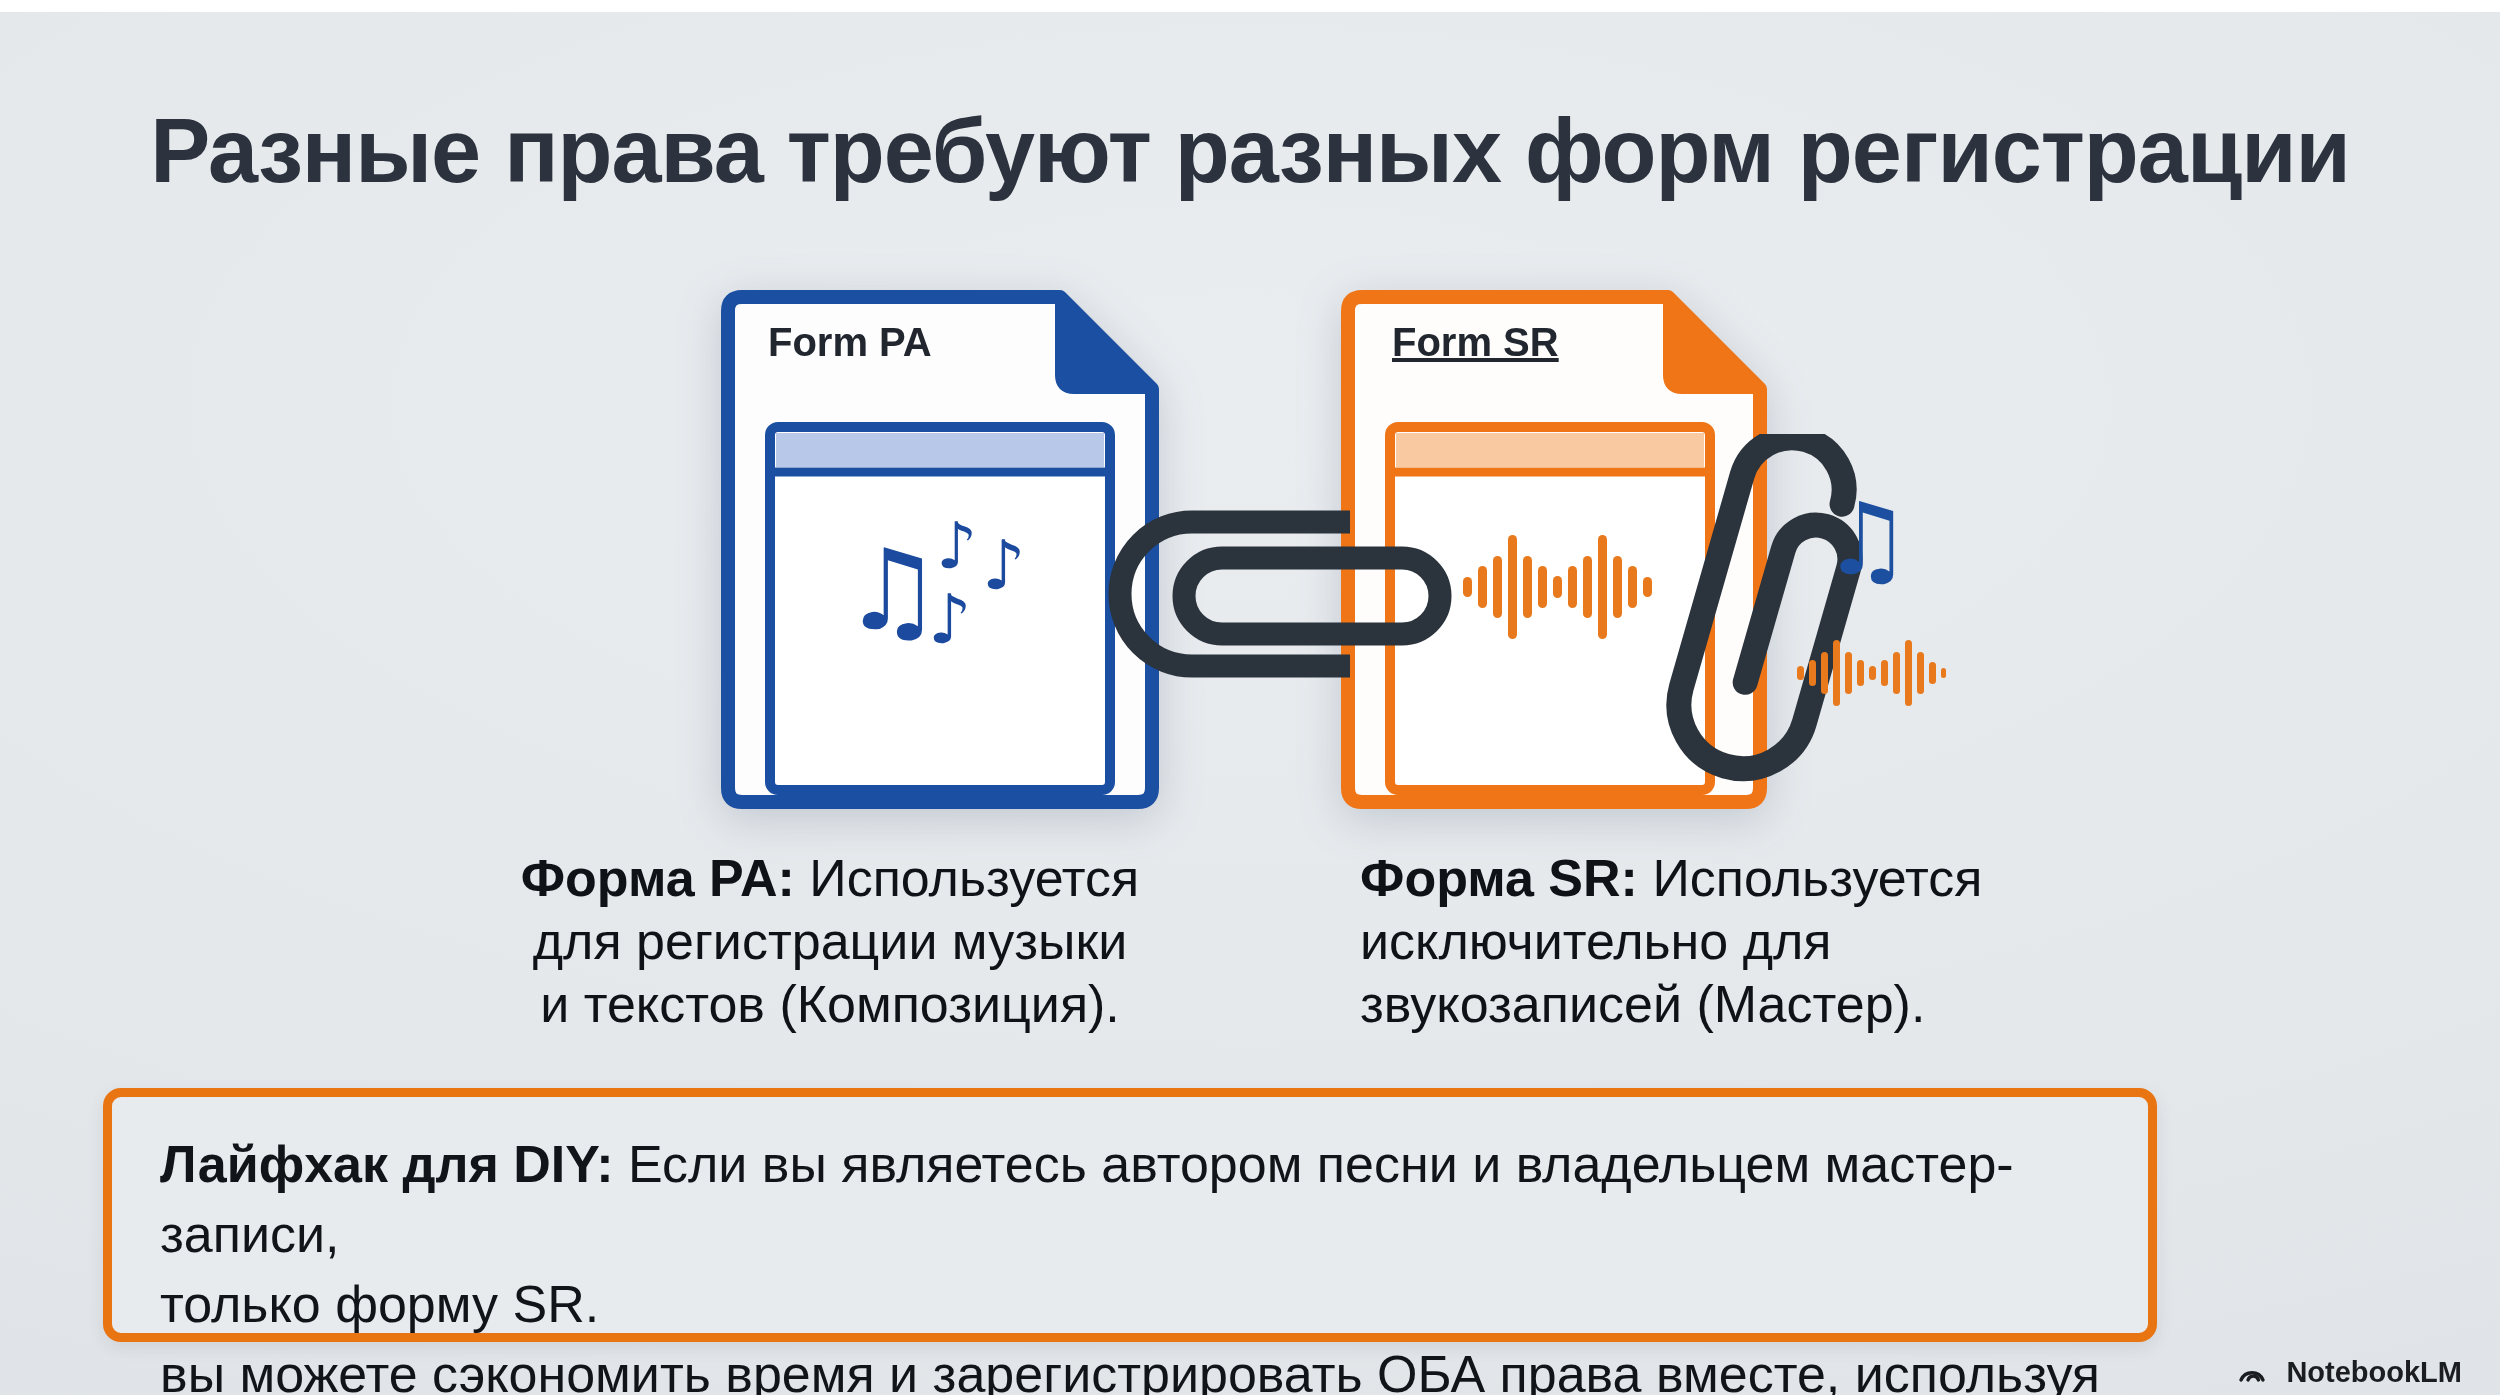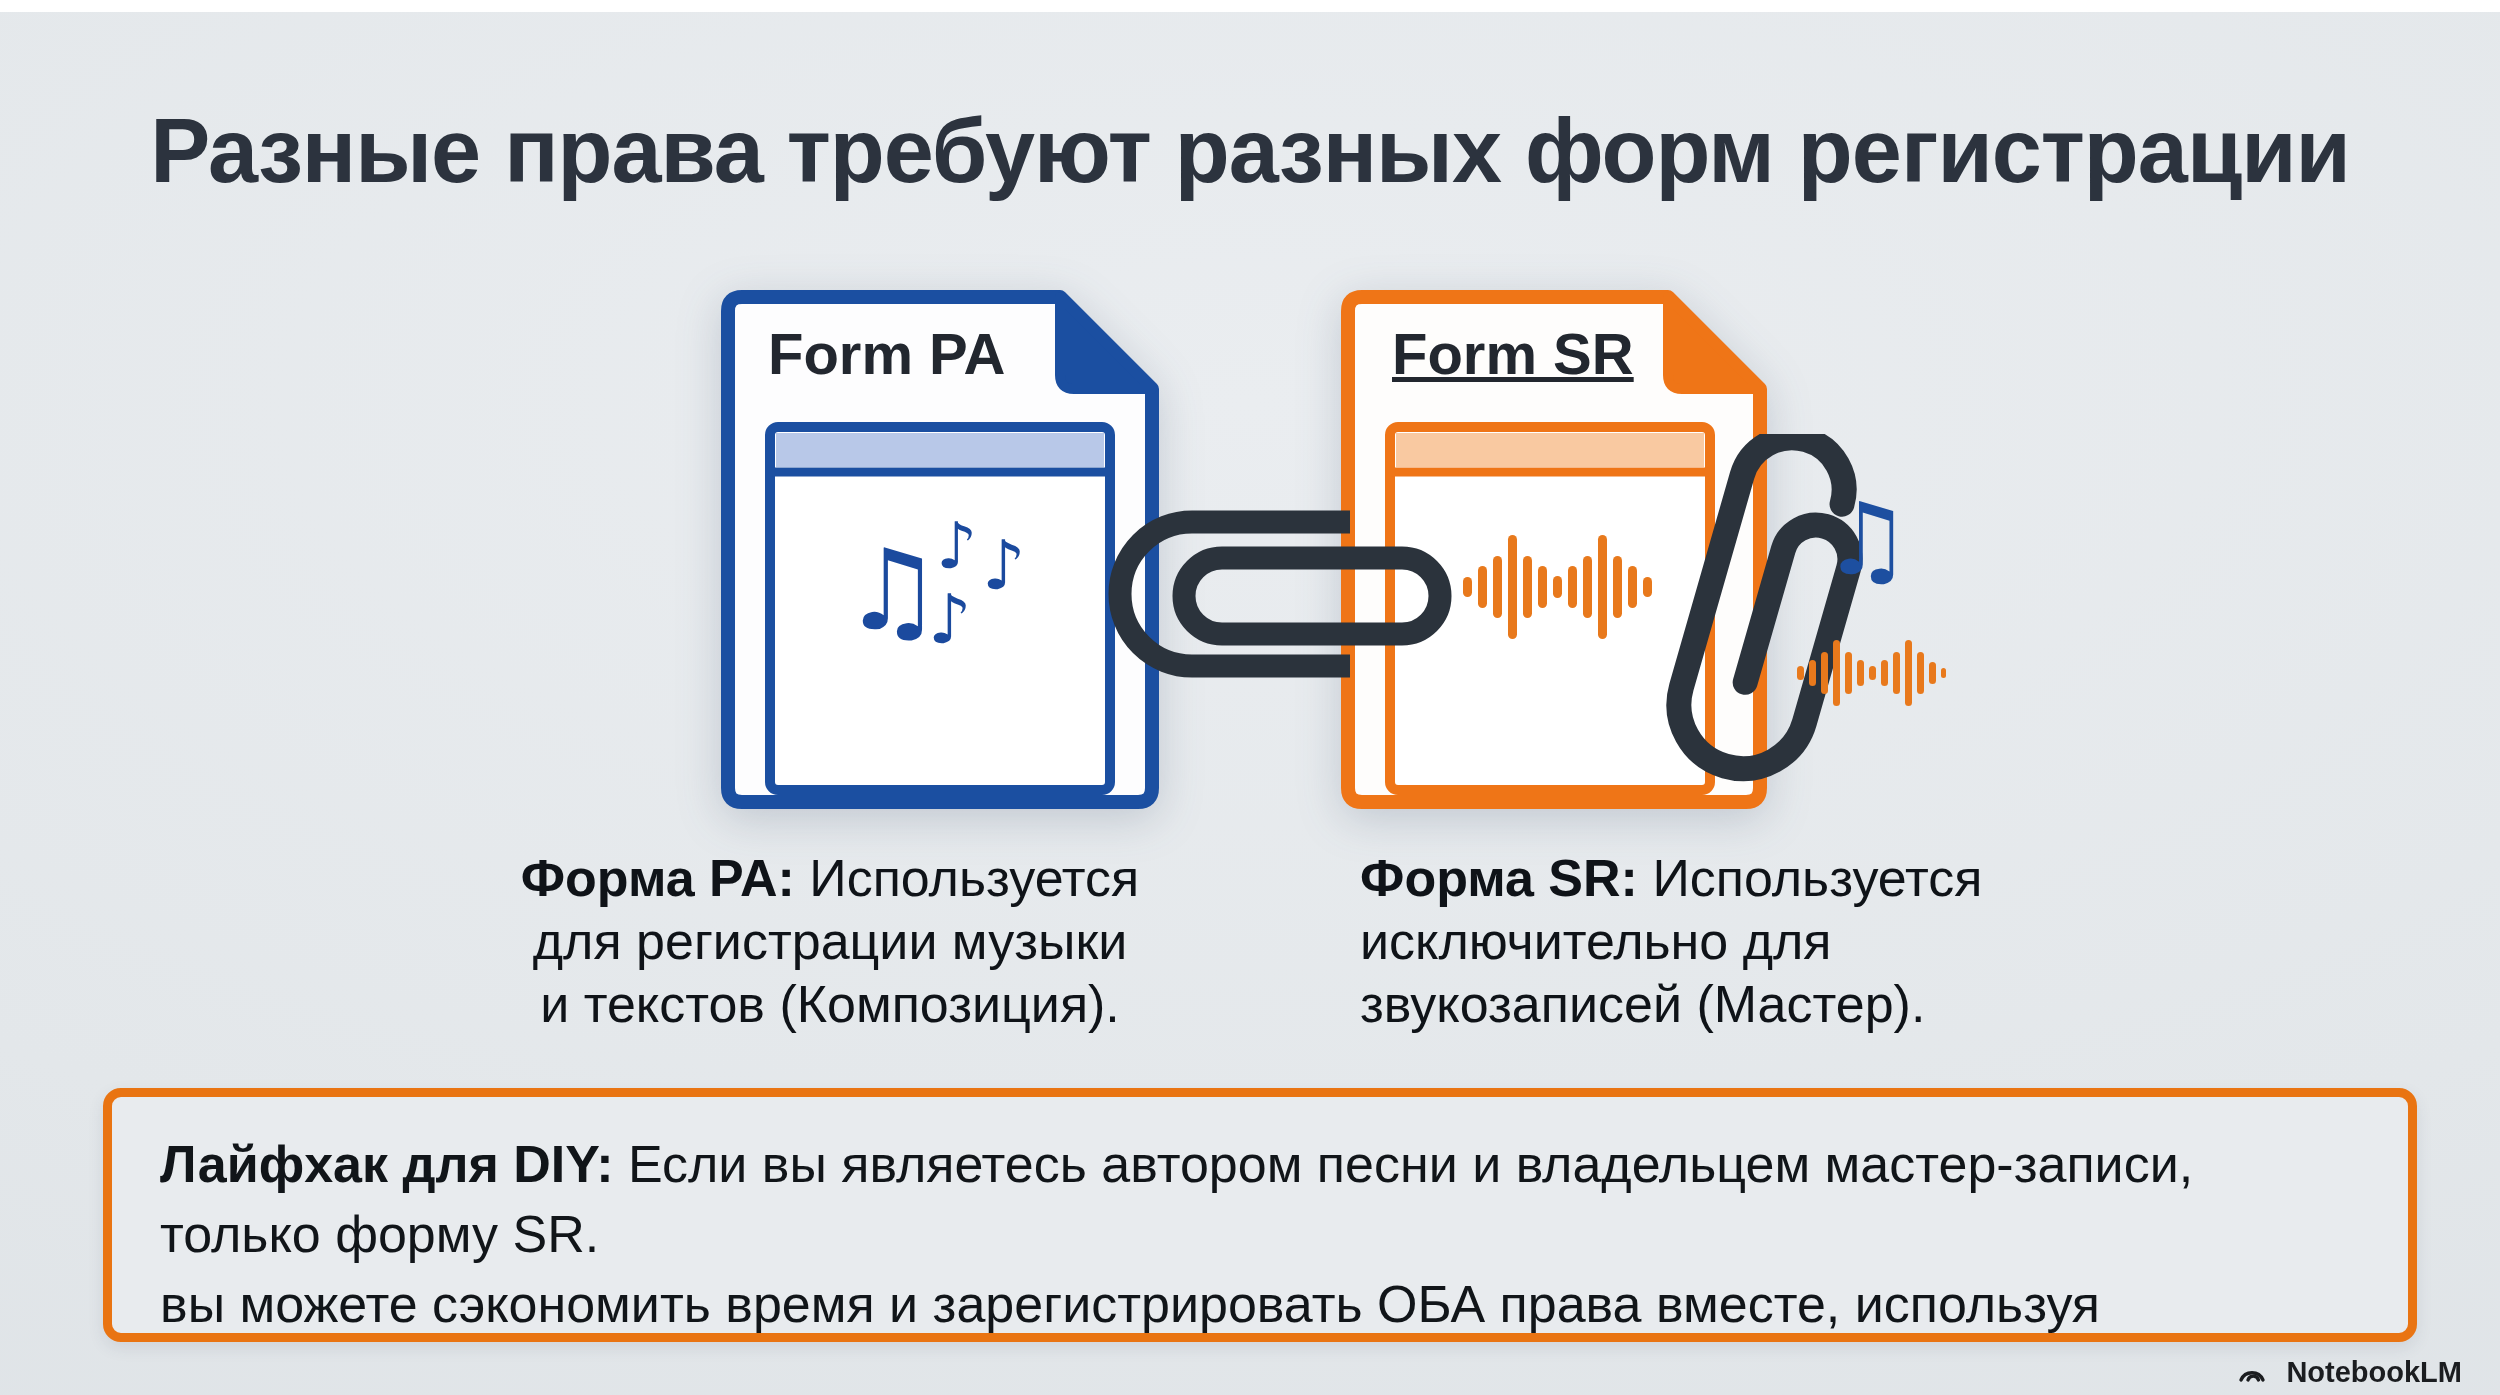--- a/index.html
+++ b/index.html
@@ -13,29 +13,29 @@
   }
   .abs{position:absolute;}
   .title{
     left:0;right:0;top:88px;
     text-align:center;
     font-size:90px;font-weight:800;letter-spacing:-1px;
     color:#2c333e;
   }
   .doc-svg{filter:drop-shadow(0 10px 22px rgba(45,65,95,.20));}
   .form-label{
-    font-size:58px;font-weight:800;color:#22272f;letter-spacing:0;
+    font-size:40px;font-weight:800;color:#22272f;letter-spacing:0;
   }
   .note{color:#1b4a9e;font-family:"DejaVu Sans", sans-serif;line-height:1;}
   .caption{
     font-size:52px;line-height:63px;color:#0f1318;
   }
   .caption strong{font-weight:800;}
   .callout{
-    left:103px;top:1076px;width:2314px;height:254px;
+    left:103px;top:1076px;width:2054px;height:254px;
     box-sizing:border-box;
     border:9px solid #e97412;border-radius:18px;
     background:#e8ebee;
     box-shadow:0 6px 16px rgba(60,70,90,.10);
     padding:32px 48px;
   }
   .callout .line{font-size:52px;line-height:70px;color:#111519;}
   .callout strong{font-weight:800;}
   .footer{
     right:38px;top:1344px;

